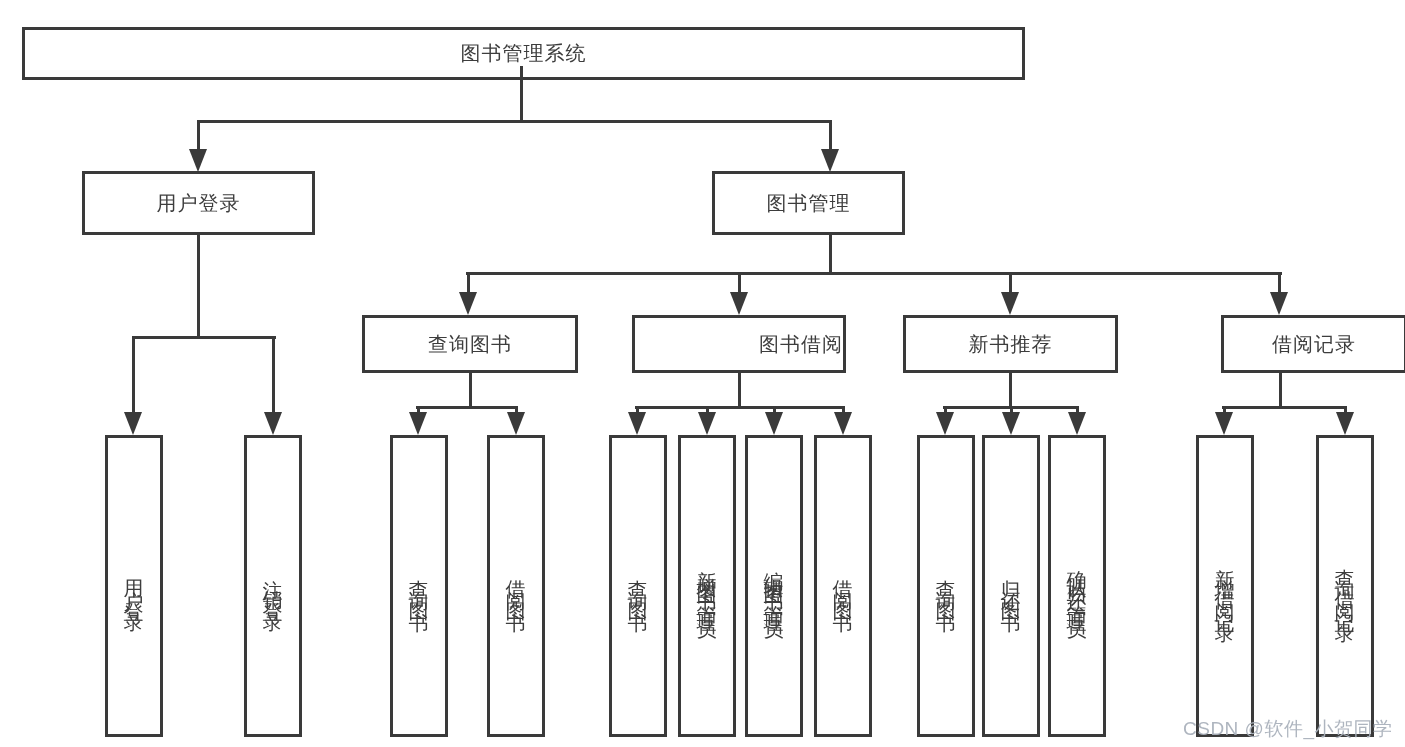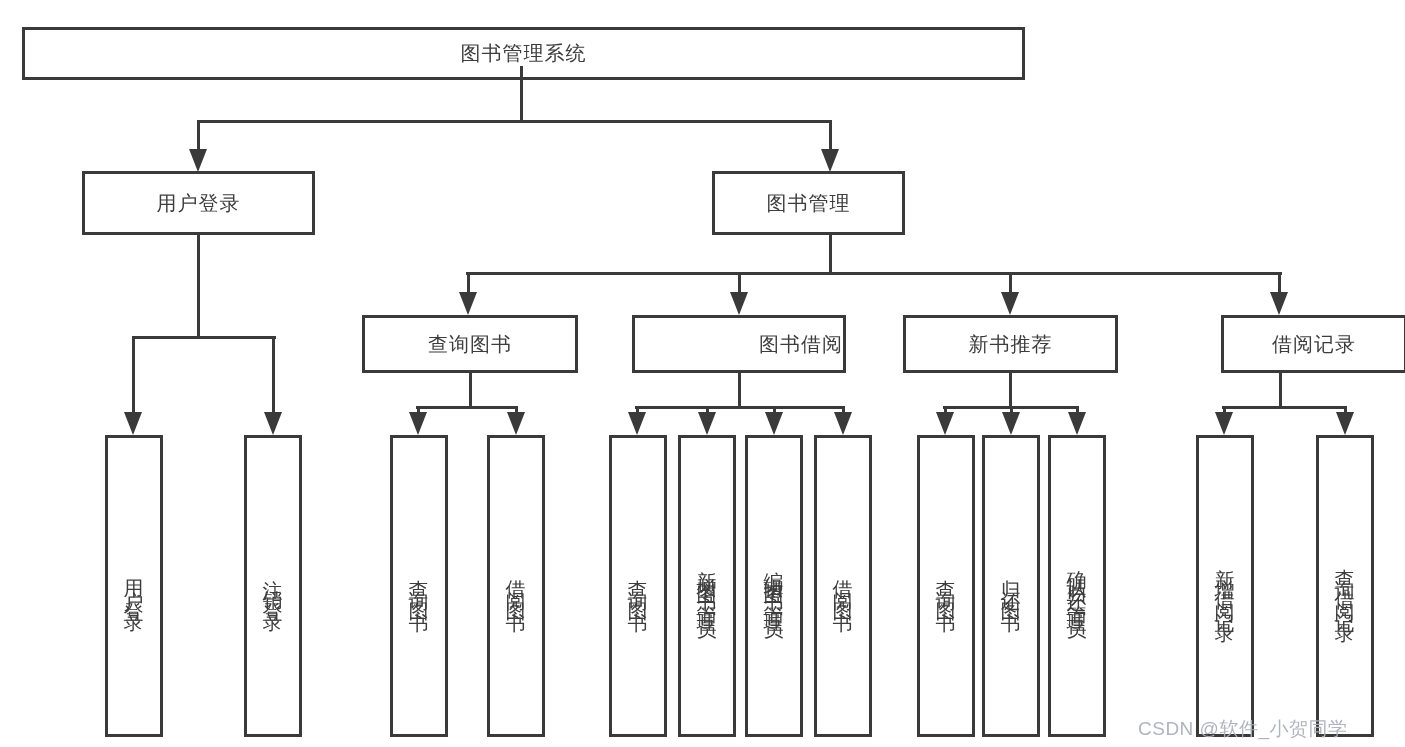--- a/index.html
+++ b/index.html
@@ -36,21 +36,21 @@
   .vline { width: 3px; }
   .arrow {
     position: absolute;
     width: 0; height: 0;
     border-left: 9px solid transparent;
     border-right: 9px solid transparent;
     border-top: 23px solid #3a3a3a;
   }
   .watermark {
     position: absolute;
-    left: 1138px;
+    left: 1183px;
     top: 716px;
     font-size: 19px;
     color: rgba(170, 177, 188, 0.95);
     white-space: nowrap;
     z-index: 5;
     letter-spacing: 0.5px;
   }
 </style>
 </head>
 <body>

